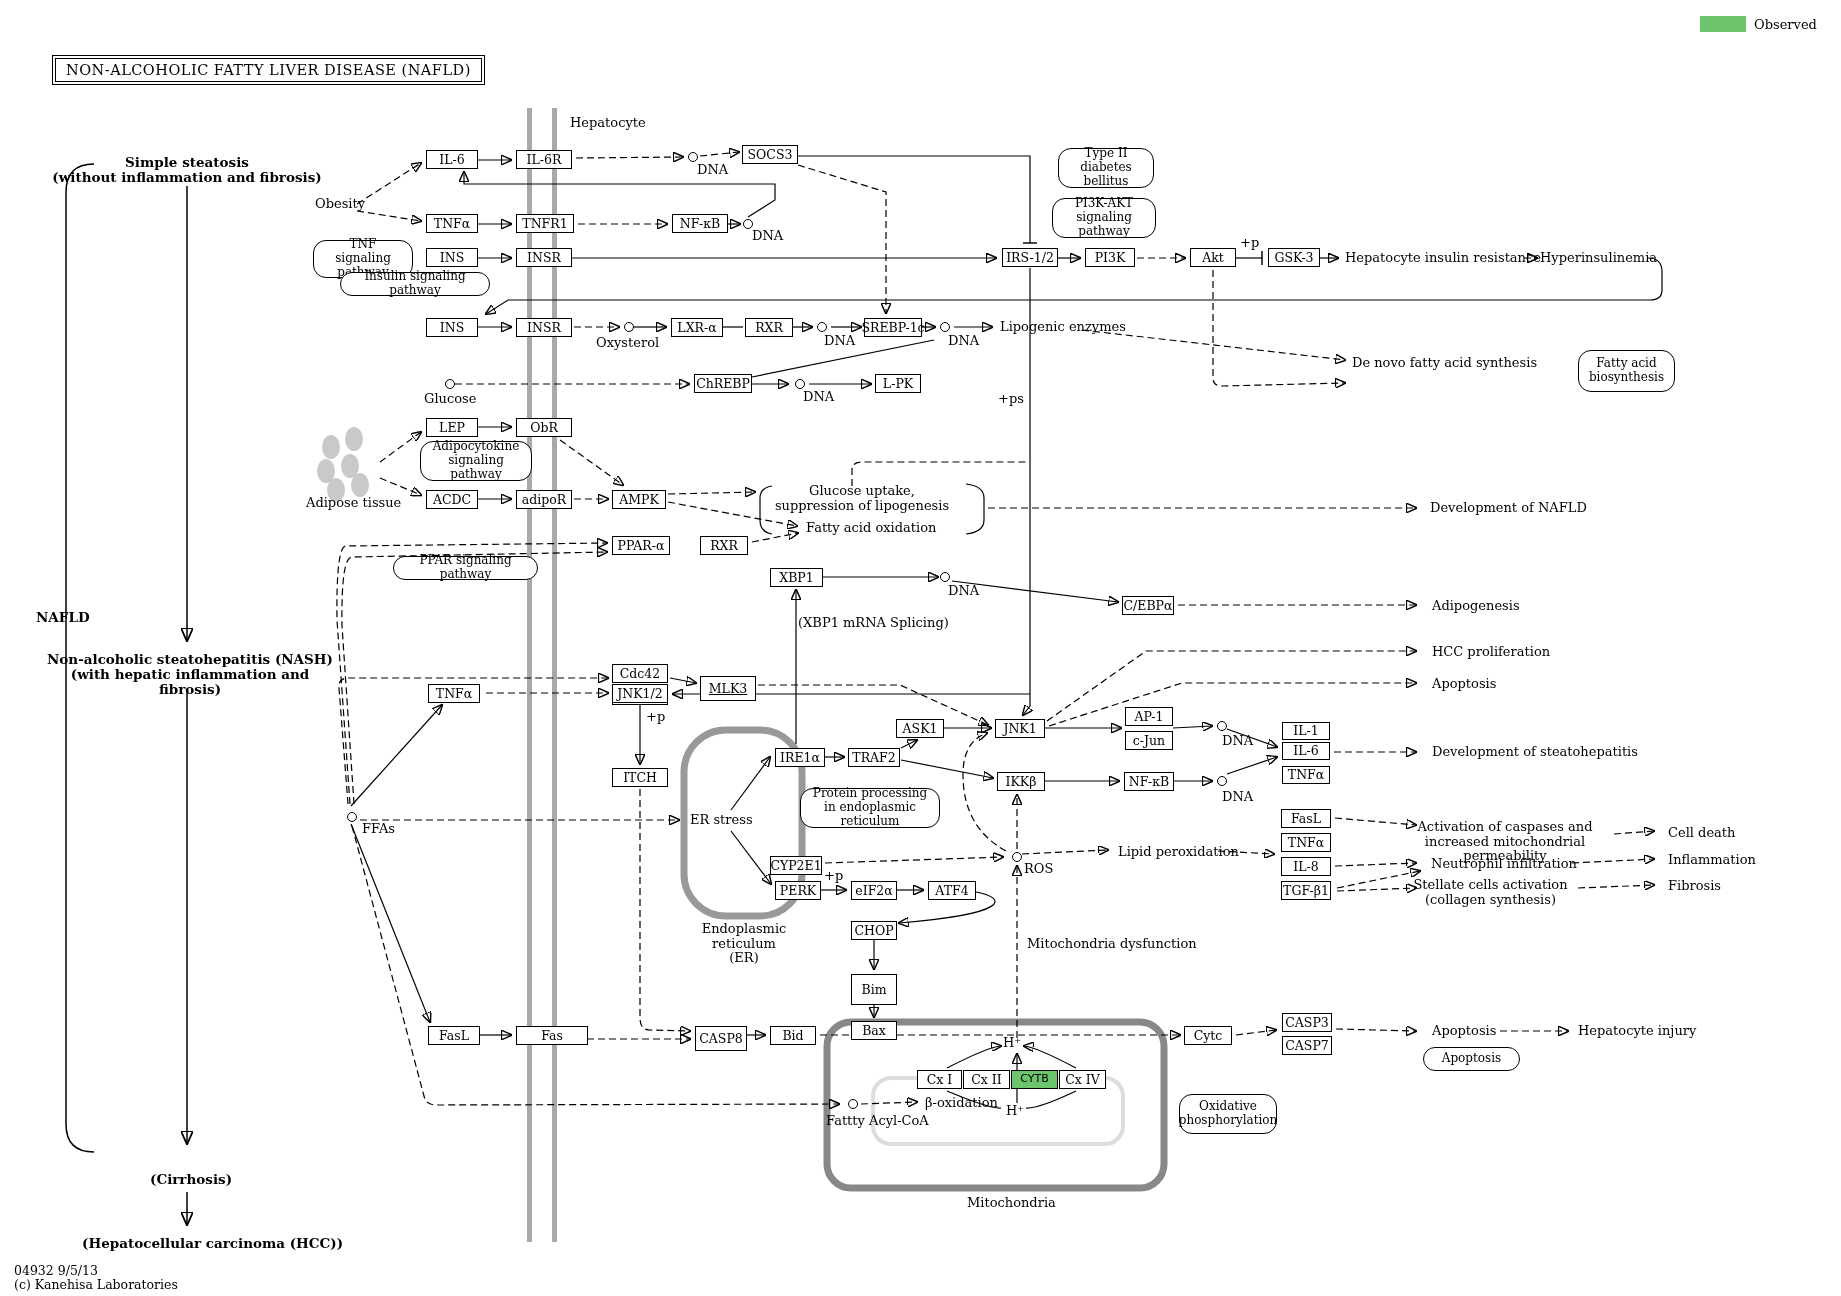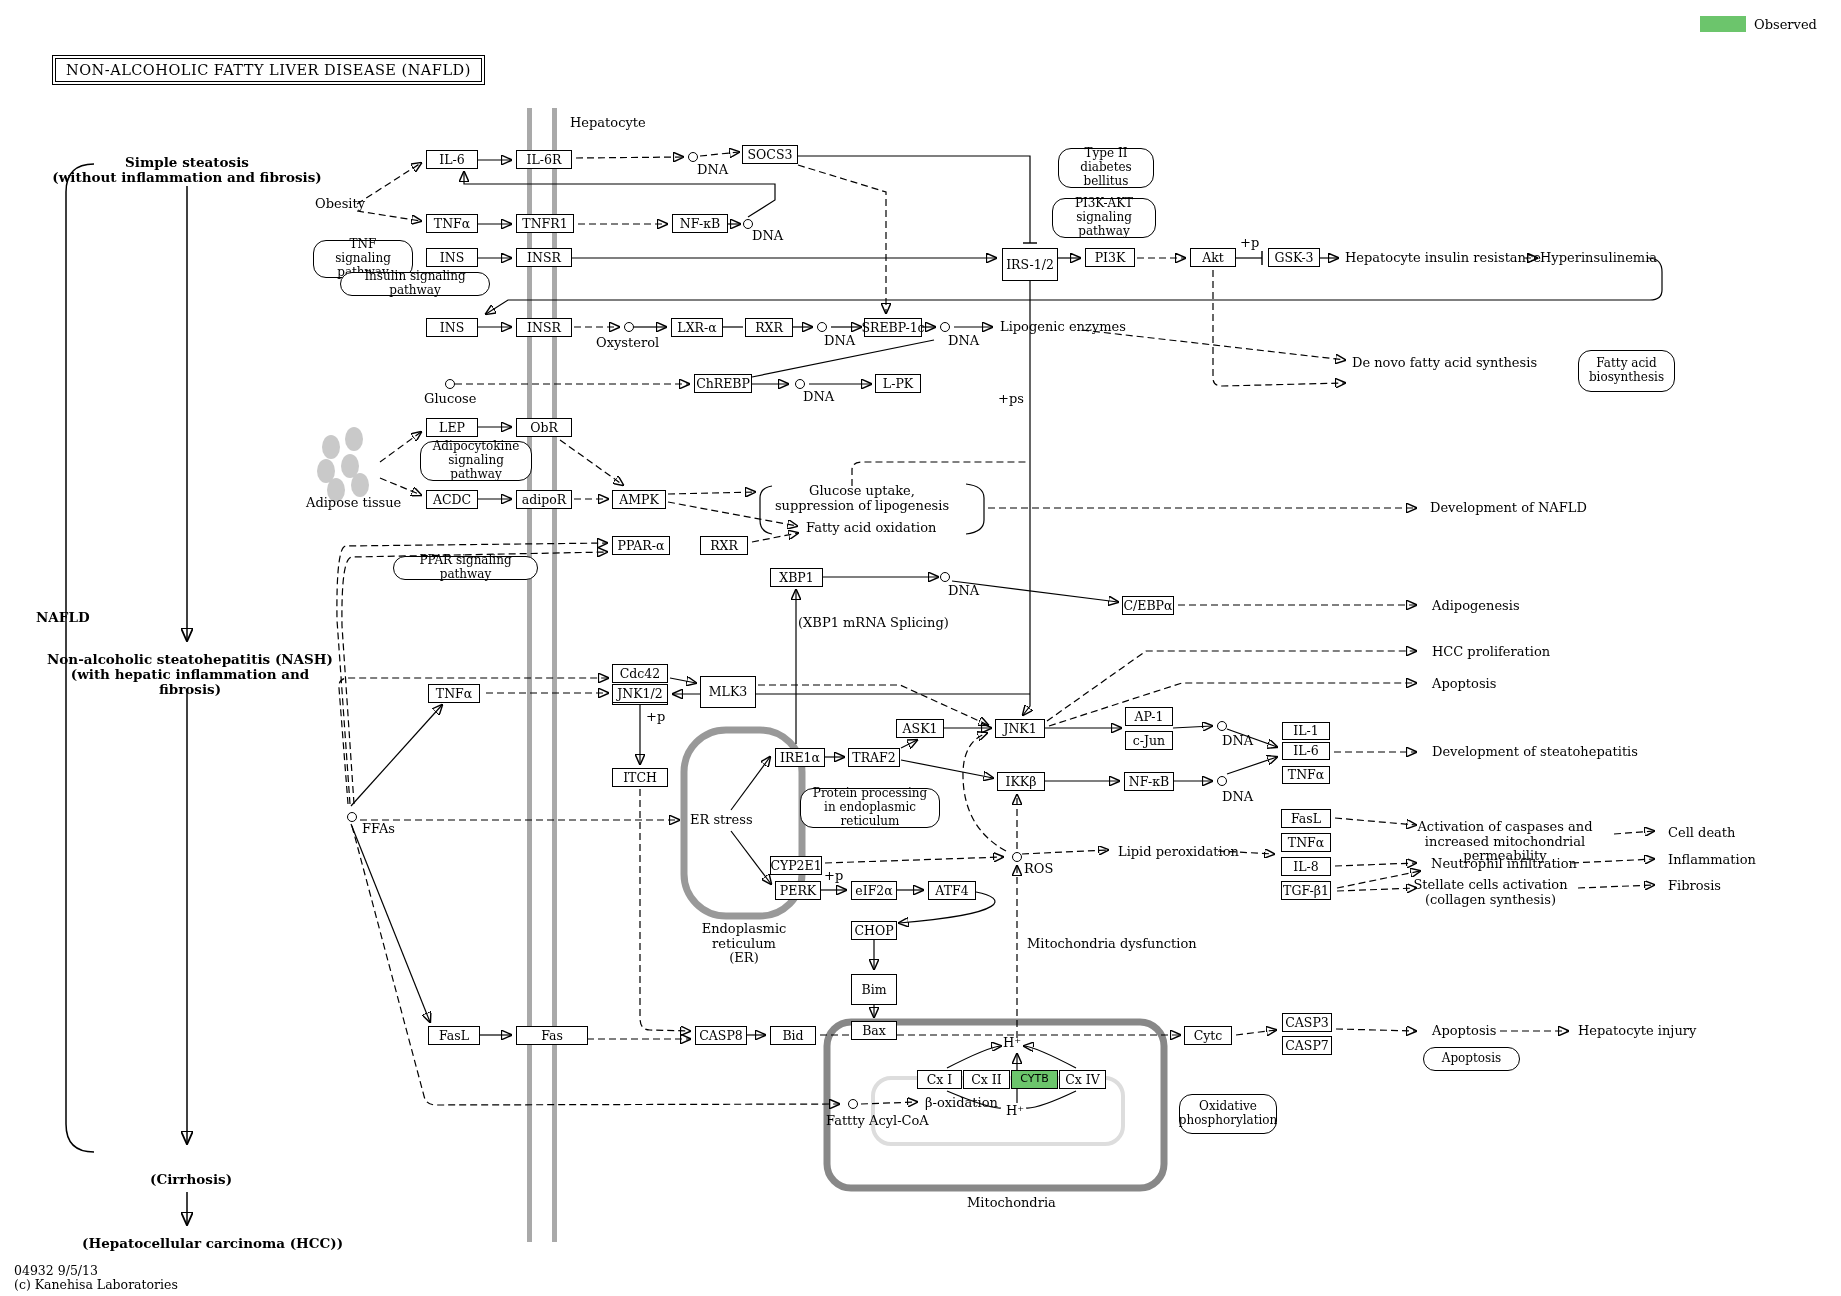--- a/index.html
+++ b/index.html
@@ -204,21 +204,21 @@
       <div class="n gene" style="left: 426px; top: 214px; width: 52px; height: 19px;">TNFα</div>
       <div class="n gene" style="left: 516px; top: 214px; width: 58px; height: 19px;">TNFR1</div>
       <div class="n gene" style="left: 672px; top: 214px; width: 56px; height: 19px;">NF-κB</div>
       <div class="n circle" style="left: 743px; top: 219px;"></div>
       <div class="n text" style="left: 752px; top: 229px;">DNA</div>
       <div class="n pathway" style="left: 313px; top: 240px; width: 100px; height: 38px;">TNF
 signaling pathway</div>
       <div class="n gene" style="left: 426px; top: 248px; width: 52px; height: 19px;">INS</div>
       <div class="n gene" style="left: 516px; top: 248px; width: 56px; height: 19px;">INSR</div>
       <div class="n pathway" style="left: 340px; top: 272px; width: 150px; height: 24px;">Insulin signaling pathway</div>
-      <div class="n gene" style="left: 1002px; top: 248px; width: 56px; height: 33px;">IRS-1/2</div>
+      <div class="n gene" style="left: 1002px; top: 248px; width: 56px; height: 19px;">IRS-1/2</div>
       <div class="n gene" style="left: 1085px; top: 248px; width: 50px; height: 19px;">PI3K</div>
       <div class="n gene" style="left: 1190px; top: 248px; width: 46px; height: 19px;">Akt</div>
       <div class="n gene" style="left: 1268px; top: 248px; width: 52px; height: 19px;">GSK-3</div>
       <div class="n text" style="left: 1240px; top: 236px;">+p</div>
       <div class="n text" style="left: 1345px; top: 251px; text-align: center;">Hepatocyte insulin resistance</div>
       <div class="n text" style="left: 1540px; top: 251px;">Hyperinsulinemia</div>
       <div class="n pathway" style="left: 1058px; top: 148px; width: 96px; height: 40px;">Type II
 diabetes bellitus</div>
       <div class="n pathway" style="left: 1052px; top: 198px; width: 104px; height: 40px;">PI3K-AKT
 signaling pathway</div>
@@ -262,21 +262,21 @@
       <div class="n gene" style="left: 770px; top: 568px; width: 53px; height: 19px;">XBP1</div>
       <div class="n circle" style="left: 940px; top: 572px;"></div>
       <div class="n text" style="left: 948px; top: 584px;">DNA</div>
       <div class="n gene" style="left: 1122px; top: 596px; width: 52px; height: 19px;">C/EBPα</div>
       <div class="n text" style="left: 1432px; top: 599px;">Adipogenesis</div>
       <div class="n text" style="left: 798px; top: 616px;">(XBP1 mRNA Splicing)</div>
       <div class="n text" style="left: 1432px; top: 645px;">HCC proliferation</div>
       <div class="n text" style="left: 1432px; top: 677px;">Apoptosis</div>
       <div class="n gene" style="left: 612px; top: 664px; width: 56px; height: 19px;">Cdc42</div>
       <div class="n gene" style="left: 612px; top: 686px; width: 56px; height: 19px;">Rac1</div>
-      <div class="n gene" style="left: 700px; top: 676px; width: 56px; height: 32px;">MLK3</div>
+      <div class="n gene" style="left: 700px; top: 676px; width: 56px; height: 25px; text-decoration: underline;">MLK3</div>
       <div class="n gene" style="left: 428px; top: 684px; width: 52px; height: 19px;">TNFα</div>
       <div class="n gene" style="left: 612px; top: 684px; width: 56px; height: 19px;">JNK1/2</div>
       <div class="n text" style="left: 646px; top: 710px;">+p</div>
       <div class="n gene" style="left: 612px; top: 768px; width: 56px; height: 19px;">ITCH</div>
       <div class="n gene" style="left: 896px; top: 719px; width: 48px; height: 19px;">ASK1</div>
       <div class="n gene" style="left: 995px; top: 719px; width: 50px; height: 19px;">JNK1</div>
       <div class="n gene" style="left: 1125px; top: 707px; width: 48px; height: 19px;">AP-1</div>
       <div class="n gene" style="left: 1125px; top: 731px; width: 48px; height: 19px;">c-Jun</div>
       <div class="n circle" style="left: 1217px; top: 721px;"></div>
       <div class="n text" style="left: 1222px; top: 734px;">DNA</div>
@@ -316,21 +316,21 @@
 (collagen synthesis)</div>
       <div class="n text" style="left: 1668px; top: 879px;">Fibrosis</div>
       <div class="n text c" style="left: 674px; top: 922px; width: 140px;">Endoplasmic reticulum
 (ER)</div>
       <div class="n text" style="left: 1027px; top: 937px;">Mitochondria dysfunction</div>
       <div class="n gene" style="left: 851px; top: 921px; width: 46px; height: 19px;">CHOP</div>
       <div class="n gene" style="left: 851px; top: 974px; width: 46px; height: 31px;">Bim</div>
       <div class="n gene" style="left: 851px; top: 1021px; width: 46px; height: 19px;">Bax</div>
       <div class="n gene" style="left: 428px; top: 1026px; width: 52px; height: 19px;">FasL</div>
       <div class="n gene" style="left: 516px; top: 1026px; width: 72px; height: 19px;">Fas</div>
-      <div class="n gene" style="left: 695px; top: 1026px; width: 52px; height: 19px;">CASP8</div>
+      <div class="n gene" style="left: 695px; top: 1026px; width: 52px; height: 25px;">CASP8</div>
       <div class="n gene" style="left: 770px; top: 1026px; width: 46px; height: 19px;">Bid</div>
       <div class="n gene" style="left: 1184px; top: 1026px; width: 48px; height: 19px;">Cytc</div>
       <div class="n gene" style="left: 1282px; top: 1013px; width: 50px; height: 19px;">CASP3</div>
       <div class="n gene" style="left: 1282px; top: 1036px; width: 50px; height: 19px;">CASP7</div>
       <div class="n text" style="left: 1432px; top: 1024px;">Apoptosis</div>
       <div class="n text" style="left: 1578px; top: 1024px;">Hepatocyte injury</div>
       <div class="n pathway" style="left: 1423px; top: 1047px; width: 97px; height: 24px;">Apoptosis</div>
       <div class="n text" style="left: 1003px; top: 1036px;">H⁺</div>
       <div class="n text" style="left: 1006px; top: 1104px;">H⁺</div>
       <div class="n gene" style="left: 917px; top: 1070px; width: 45px; height: 19px;">Cx I</div>

